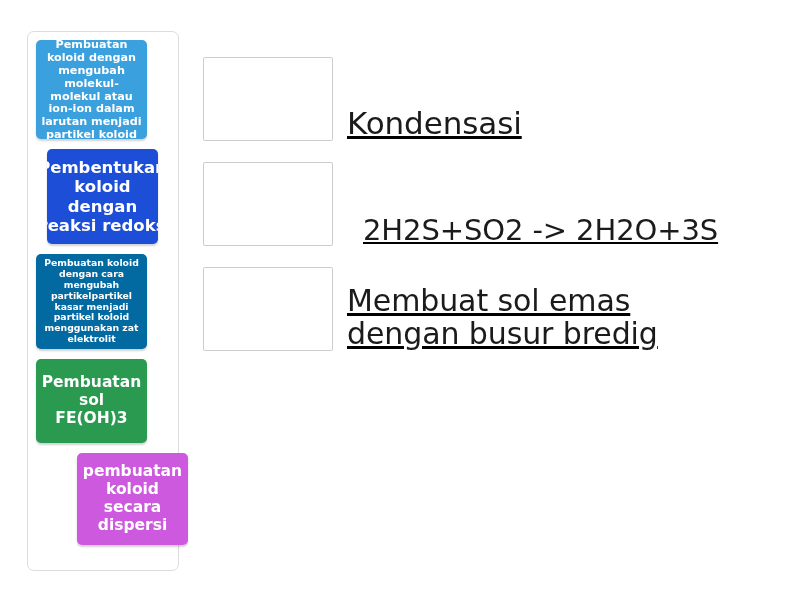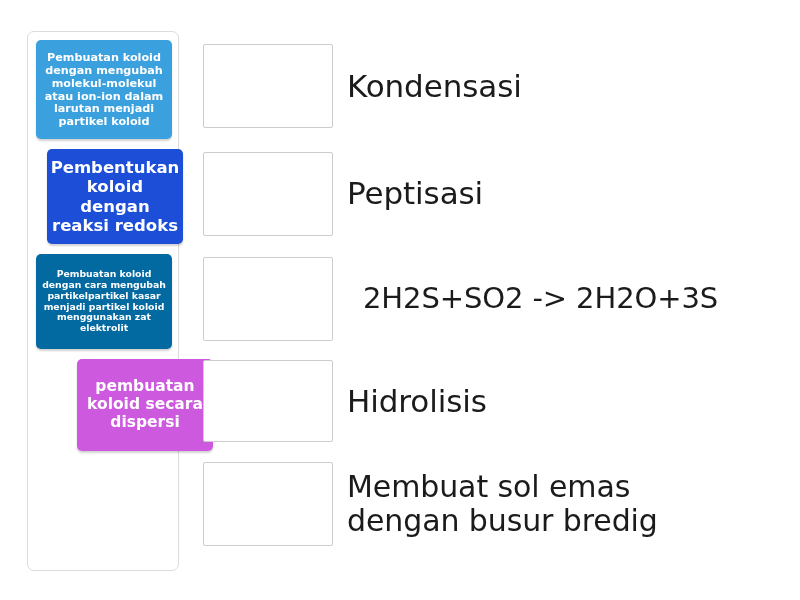--- a/index.html
+++ b/index.html
@@ -34,21 +34,21 @@
     border-radius: 7px;
     background: #ffffff;
     padding: 8px 8px;
     display: flex;
     flex-direction: column;
     justify-content: flex-start;
   }
 
   .tile {
     box-sizing: border-box;
-    width: 136px;
+    width: 111px;
     border-radius: 5px;
     color: #ffffff;
     text-align: center;
     font-weight: bold;
     line-height: 1.16;
     display: flex;
     align-items: center;
     justify-content: center;
     padding: 3px 5px;
     box-shadow: 0 2px 2px rgba(0,0,0,0.18);
@@ -67,22 +67,23 @@
 
   
   .rows {
     position: absolute;
     left: 203px;
     top: 31px;
     width: 580px;
   }
   .row {
     display: flex;
-    align-items: center;
+    align-items: flex-end;
     box-sizing: border-box;
+    text-decoration: underline;
   }
   .row.r0 { height: 110px; }
   .row.r1 { height: 105px; }
   .row.r2 { height: 105px; gap: 16px; }
   .row.r3 { height: 100px; }
   .row.r4 { height: 105px; }
 
   .dropzone {
     box-sizing: border-box;
     width: 130px;
@@ -119,46 +120,41 @@
   <div class="tile-panel">
     <div class="tile t0" style="background: rgb(58, 160, 222);">
       <span>Pembuatan koloid dengan mengubah molekul-molekul atau ion-ion dalam larutan menjadi partikel koloid</span>
     </div>
     <div class="tile t1" style="background: #1d4ed8; margin-left: 11px;">
       <span>Pembentukan koloid dengan reaksi redoks</span>
     </div>
     <div class="tile t2" style="background: #0369a1;">
       <span>Pembuatan koloid dengan cara mengubah partikelpartikel kasar menjadi partikel koloid menggunakan zat elektrolit</span>
     </div>
+    <div class="tile t3" style="background: rgb(42, 154, 80);">
+      <span>Pembuatan sol FE(OH)3</span>
+    </div>
     <div class="tile t4" style="background: rgb(205, 89, 223); margin-left: 41px;">
       <span>pembuatan koloid secara dispersi</span>
     </div>
   </div>
 
   <div class="rows">
 
     <div class="row r0">
       <div class="dropzone"></div>
       <div class="answer-text">Kondensasi</div>
     </div>
 
-    <div class="row r1">
-      <div class="dropzone"></div>
-      <div class="answer-text">Peptisasi</div>
-    </div>
 
     <div class="row r2">
       <div class="dropzone"></div>
       <div class="answer-text small">2H2S+SO2 -&gt; 2H2O+3S</div>
     </div>
 
-    <div class="row r3">
-      <div class="dropzone"></div>
-      <div class="answer-text">Hidrolisis</div>
-    </div>
 
     <div class="row r4">
       <div class="dropzone"></div>
       <div class="answer-text two-line">Membuat sol emas
 dengan busur bredig</div>
     </div>
 
   </div>
 </div>
 

